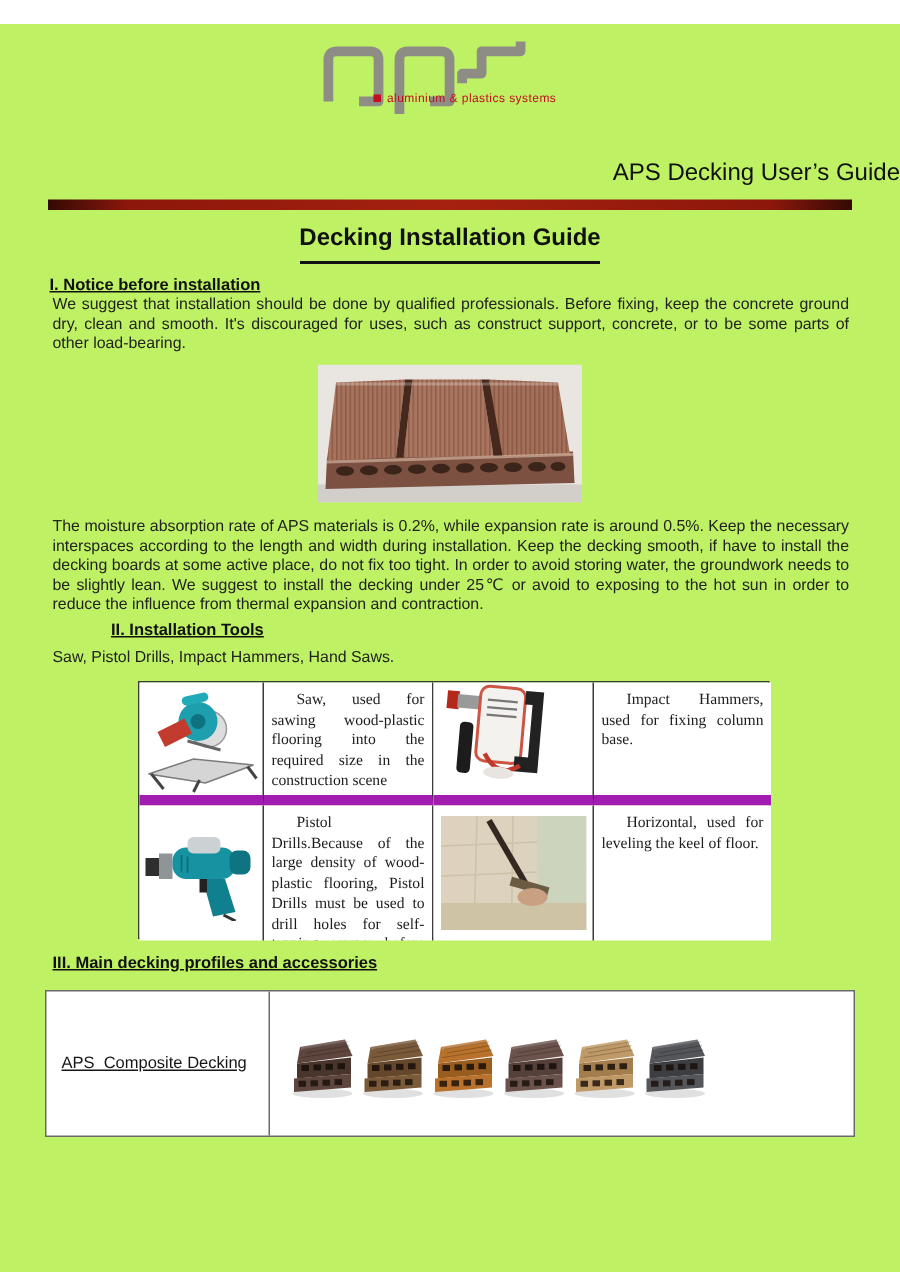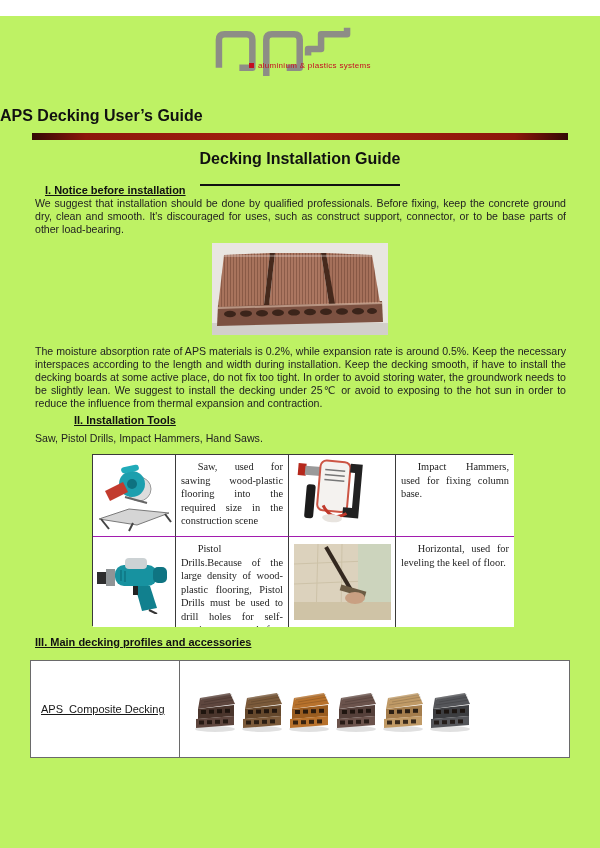--- a/index.html
+++ b/index.html
@@ -7,39 +7,39 @@
     position:relative;width:600px;height:848px;background:#bef264;overflow:hidden;
     font-family:"Liberation Sans","DejaVu Sans",sans-serif;color:#1b1b1b;margin-top:16px;
   }
   
   .logo-block{position:absolute;left:205px;top:6px;width:190px;height:54px;}
   .logo-letters{position:absolute;left:8px;top:2px;}
   .logo-tagline{position:absolute;left:44px;top:39px;display:flex;align-items:center;gap:4px;}
   .logo-bullet{width:5px;height:5px;background:#c40d20;}
   .logo-tagline span{font-size:8px;color:#c40d20;letter-spacing:.3px;}
   
-  .doc-title{position:absolute;left:0;top:91px;width:100%;text-align:left;
-    font-size:16px;font-weight:bold;color:#111;}
+  .doc-title{position:absolute;left:0;top:91px;width:100%;text-align:right;
+    font-size:16px;font-weight:normal;color:#111;}
   .title-divider{position:absolute;left:32px;top:117px;width:536px;height:7px;
     background:linear-gradient(90deg,#330a05 0%,#8c170b 10%,#a6210f 50%,#8c170b 90%,#330a05 100%);}
   .page-title{position:absolute;left:0;top:134px;width:100%;text-align:center;}
   .page-title span{display:inline-block;font-size:16px;font-weight:bold;color:#111;
-    border-bottom:2px solid #111;padding-bottom:16px;text-align:right;}
+    border-bottom:2px solid #111;padding-bottom:6px;text-align:right;}
   
   .sec-heading{position:absolute;font-size:11px;font-weight:bold;text-decoration:underline;color:#111;}
   .para{position:absolute;left:35px;width:531px;font-size:10.6px;line-height:12.9px;
     text-align:justify;color:#222;}
   .tools-intro{position:absolute;left:35px;top:416px;font-size:10.6px;color:#222;}
   
   .hero-photo{position:absolute;left:212px;top:227px;width:176px;height:92px;}
   
   .tools-table{position:absolute;left:92px;top:438px;width:421px;height:172px;
     display:grid;grid-template-columns:83px 113px 107px 118px;grid-template-rows:82px 90px;
     border:1px solid #3a3a3a;box-sizing:border-box;}
-  .tcell{border-right:1px solid #3a3a3a;border-bottom:1px solid #a21caf;
+  .tcell{border-right:1px solid #3a3a3a;border-bottom:7px solid #a21caf;
     display:flex;align-items:center;justify-content:center;box-sizing:border-box;overflow:hidden;background:#fff;}
   .tcell.last-col{border-right:none;}
   .tcell.last-row{border-bottom:none;}
   .tcell.text{font-family:"Liberation Serif","DejaVu Serif",serif;font-size:10.4px;
     line-height:13.5px;text-align:justify;color:#1d1d1d;padding:3px 5px;
     display:block;}
   .tcell.text p{margin:2px 0 0 0;text-indent:1.6em;}
   
   .profiles-table{position:absolute;left:30px;top:644px;width:540px;height:98px;
     border:1px solid #6a6a6a;box-sizing:border-box;background:#fff;}
@@ -67,22 +67,22 @@
       <span>aluminium &amp; plastics systems</span>
     </div>
   </div>
 
   <div class="doc-title">APS Decking User’s Guide</div>
   <div class="title-divider"></div>
   <div class="page-title">
     <span>Decking Installation Guide</span>
   </div>
 
-  <div class="sec-heading" style="left:45px;top:168px;text-align:center;">I. Notice before installation</div>
-  <div class="para" style="top:181px;">We suggest that installation should be done by qualified professionals. Before fixing, keep the concrete ground dry, clean and smooth. It's discouraged for uses, such as construct support, connector, or to be base parts of other load-bearing.</div>
+  <div class="sec-heading" style="left:33px;top:168px;text-align:center;">I. Notice before installation</div>
+  <div class="para" style="top:181px;">We suggest that installation should be done by qualified professionals. Before fixing, keep the concrete ground dry, clean and smooth. It's discouraged for uses, such as construct support, concrete, or to be some parts of other load-bearing.</div>
 
   <svg class="hero-photo" viewBox="0 0 176 92">
     <defs>
       <pattern id="grain" width="3" height="8" patternUnits="userSpaceOnUse">
         <rect width="3" height="8" fill="none"></rect>
         <rect width="1" height="8" fill="rgba(70,34,20,0.30)"></rect>
       </pattern>
     </defs>
     <rect width="176" height="92" fill="#e9e6e1"></rect>
     <rect y="80" width="176" height="12" fill="#d2cfca"></rect>

